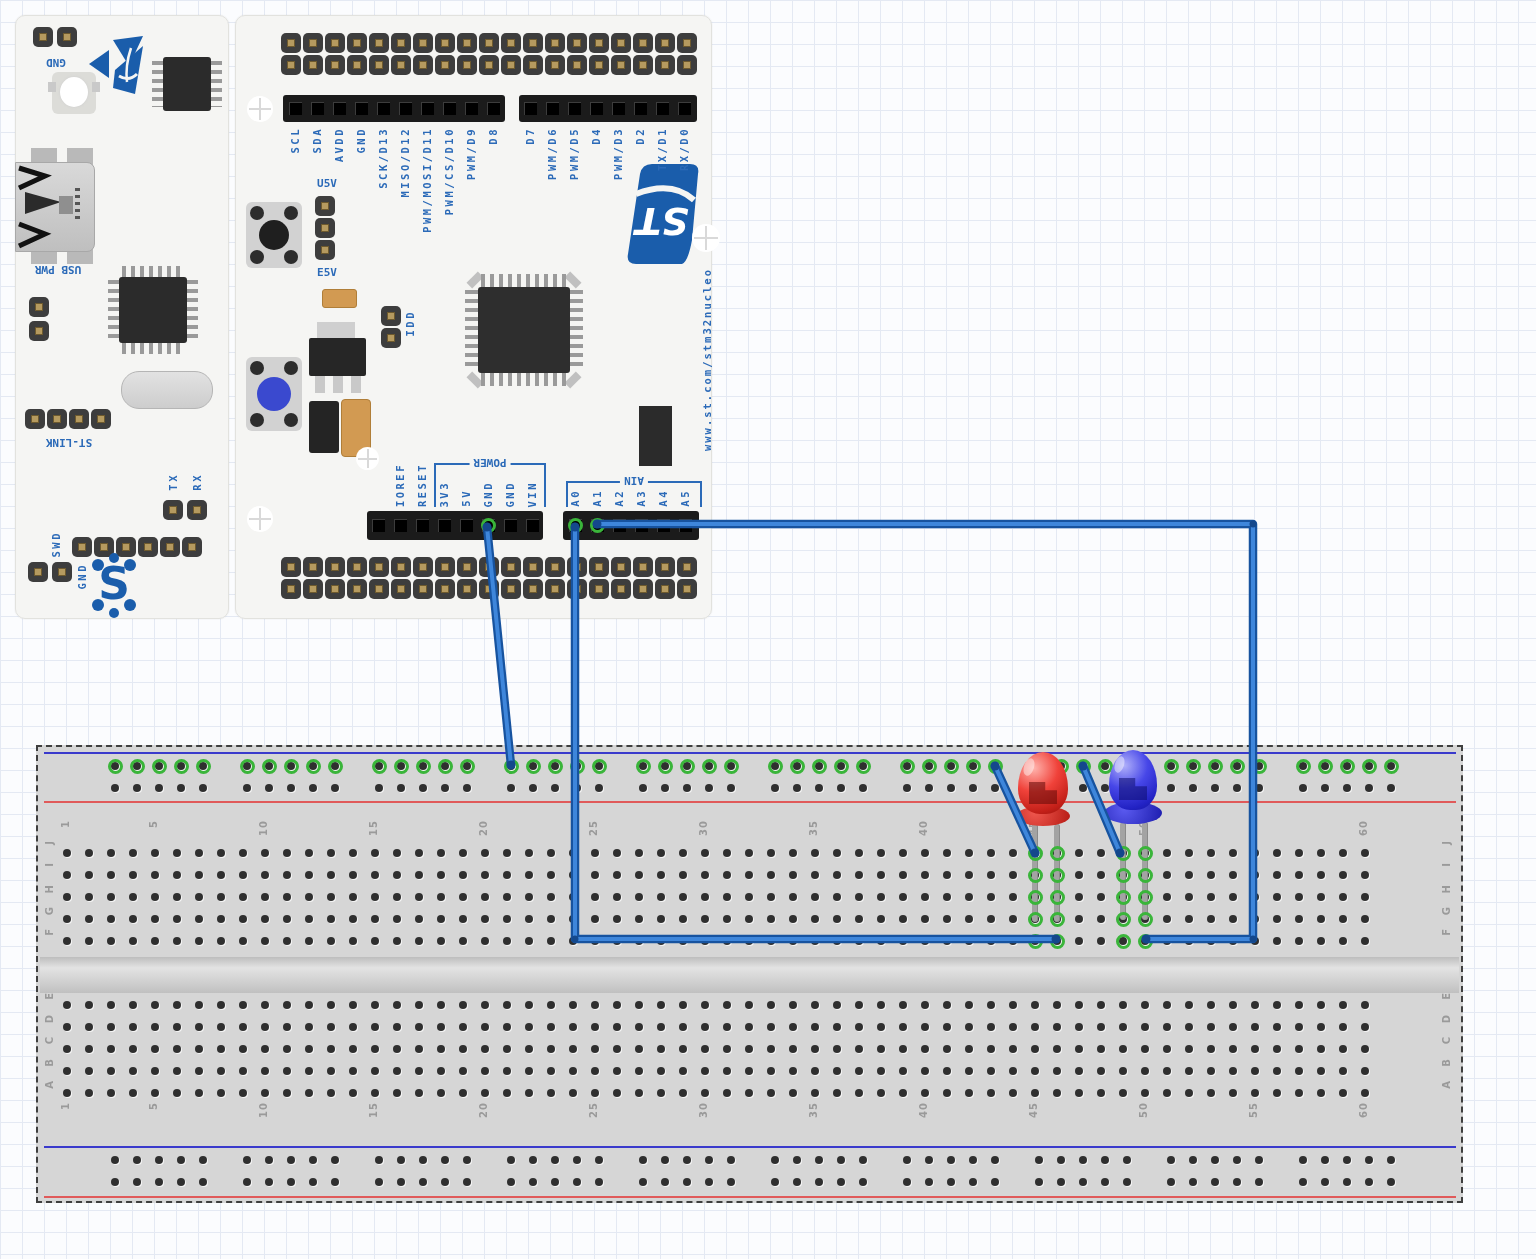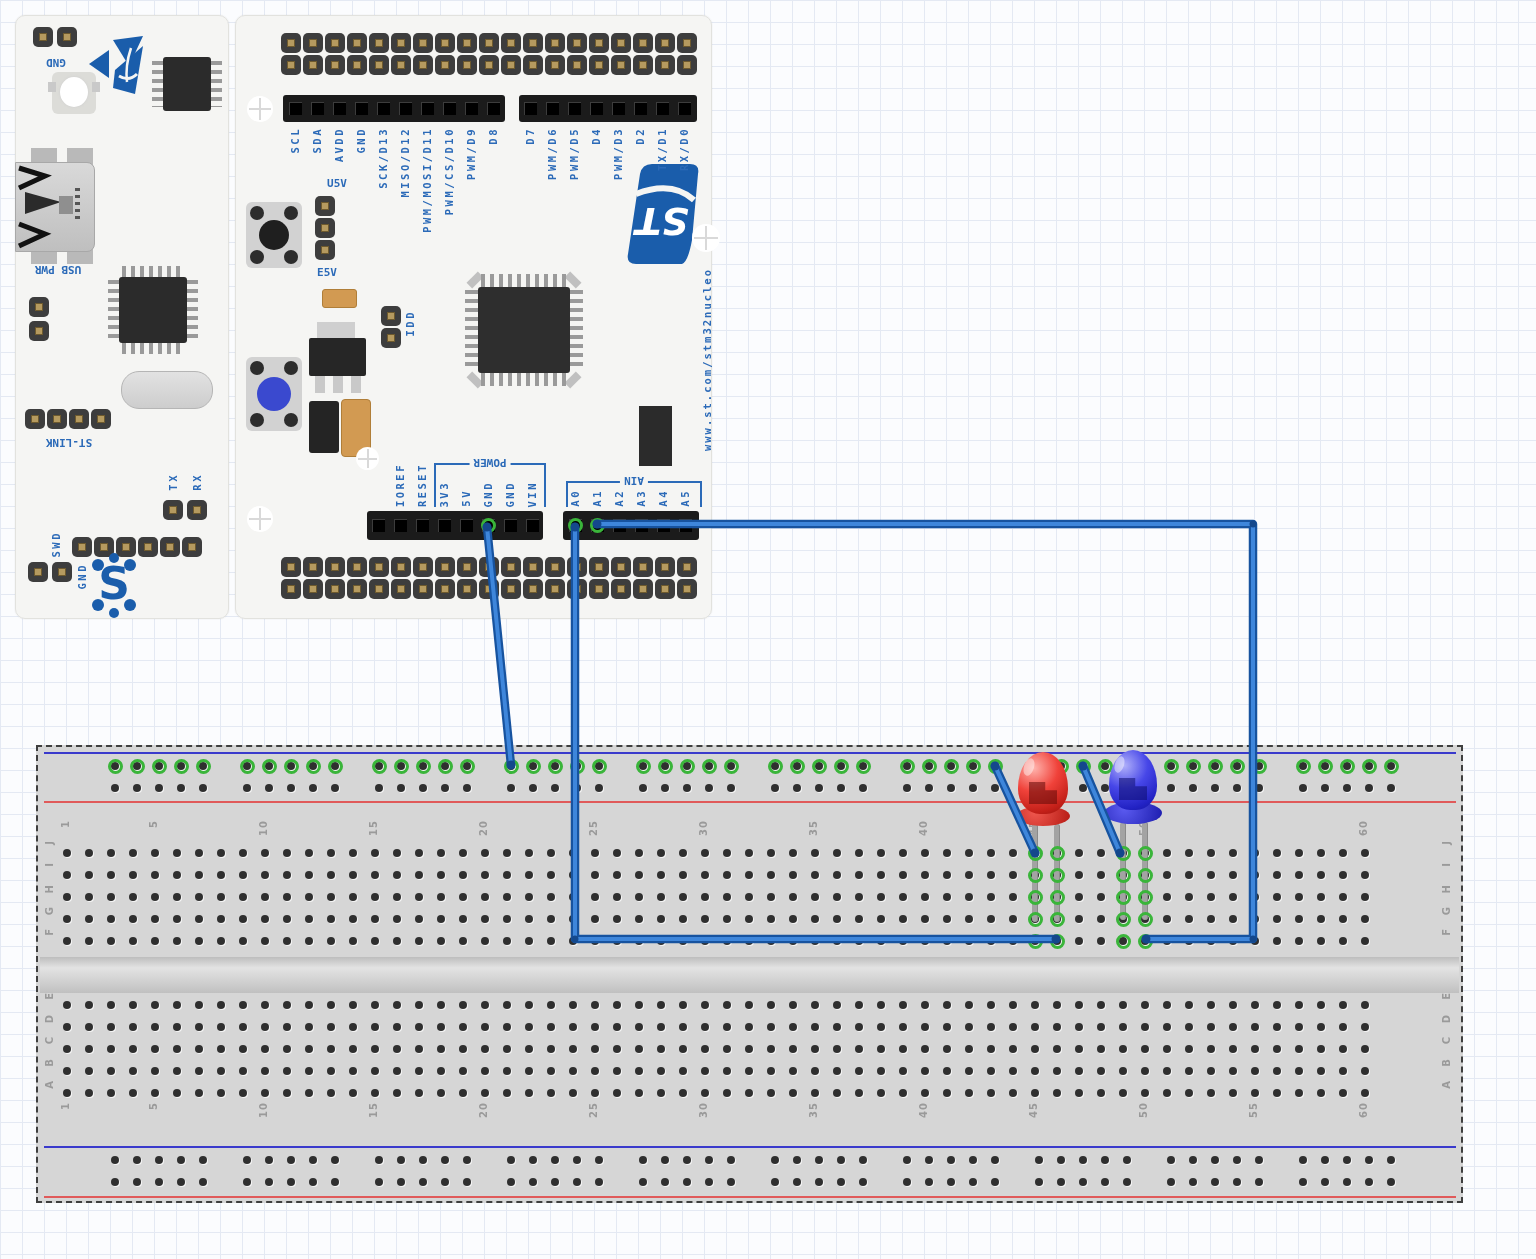--- a/index.html
+++ b/index.html
@@ -133,21 +133,21 @@
     <div class="abs" style="left:13px;top:18px;width:30px;height:30px;background:#1f1f1f;border-radius:50%;"></div>
   </div>
   <div class="abs" style="left:246px;top:357px;width:56px;height:74px;background:#d2d2d2;border-radius:6px;z-index:6;">
     <div class="abs" style="left:4px;top:4px;width:14px;height:14px;background:#2c2c2c;border-radius:50%;"></div>
     <div class="abs" style="right:4px;top:4px;width:14px;height:14px;background:#2c2c2c;border-radius:50%;"></div>
     <div class="abs" style="left:4px;bottom:4px;width:14px;height:14px;background:#2c2c2c;border-radius:50%;"></div>
     <div class="abs" style="right:4px;bottom:4px;width:14px;height:14px;background:#2c2c2c;border-radius:50%;"></div>
     <div class="abs" style="left:11px;top:20px;width:34px;height:34px;background:#3a49cf;border-radius:50%;"></div>
   </div>
 
-  <div class="abs" style="left:320px;top:177px;width:34px;text-align:center;font:bold 11px 'DejaVu Sans Mono',monospace;color:#2b6ab8;z-index:7;">U5V</div>
+  <div class="abs" style="left:310px;top:177px;width:34px;text-align:center;font:bold 11px 'DejaVu Sans Mono',monospace;color:#2b6ab8;z-index:7;">U5V</div>
   <div class="abs" style="left:310px;top:266px;width:34px;text-align:center;font:bold 11px 'DejaVu Sans Mono',monospace;color:#2b6ab8;z-index:7;">E5V</div>
   <div class="vlabel" style="left:404px;top:310px;">IDD</div>
 
   <div class="abs" style="left:322px;top:289px;width:33px;height:17px;background:#d29a52;border:1px solid #b07e38;border-radius:3px;z-index:6;"></div>
   <div class="abs" style="left:309px;top:322px;width:57px;height:72px;z-index:6;">
     <div class="abs" style="left:8px;top:0;width:38px;height:18px;background:#cfcfcf;"></div>
     <div class="abs" style="left:0;top:16px;width:57px;height:38px;background:#262626;border-radius:2px;"></div>
     <div class="abs" style="left:6px;top:54px;width:10px;height:17px;background:#c9c9c9;"></div>
     <div class="abs" style="left:24px;top:54px;width:10px;height:17px;background:#c9c9c9;"></div>
     <div class="abs" style="left:42px;top:54px;width:10px;height:17px;background:#c9c9c9;"></div>

